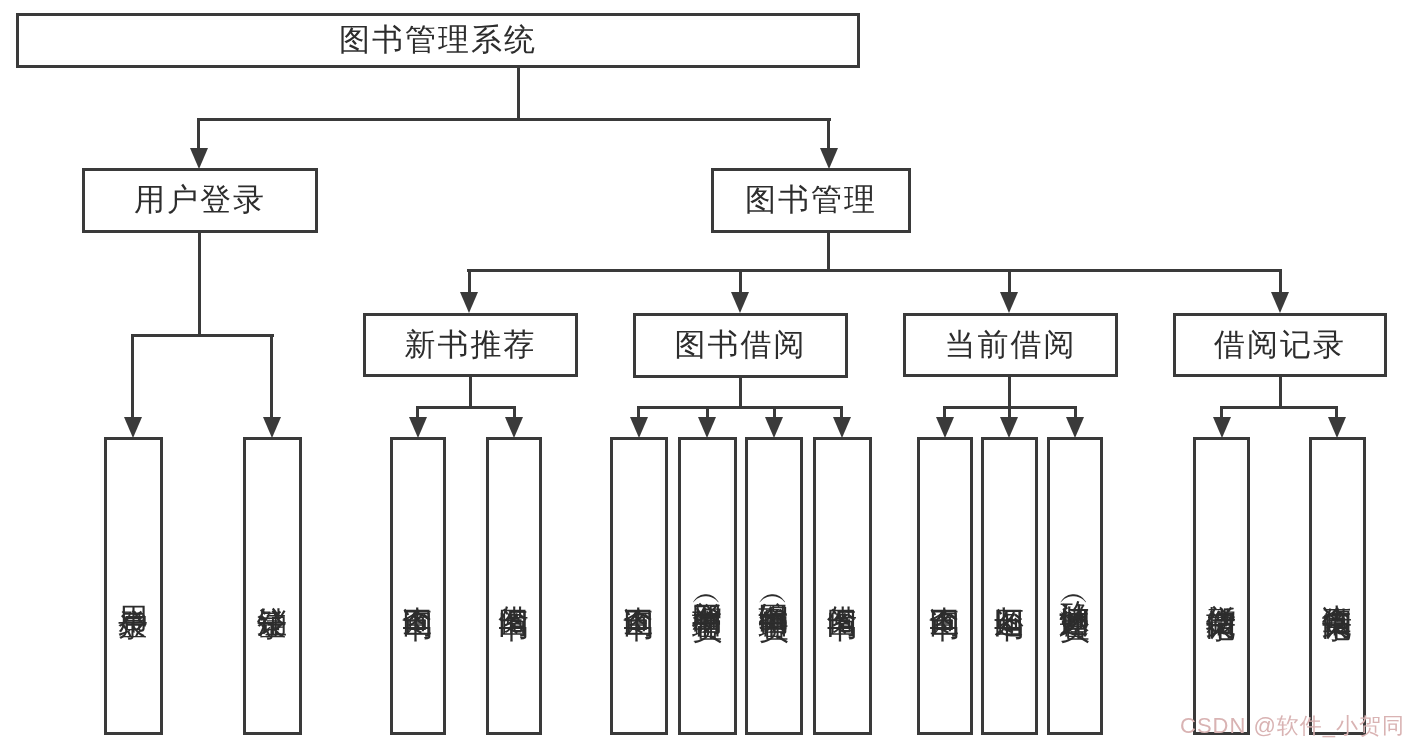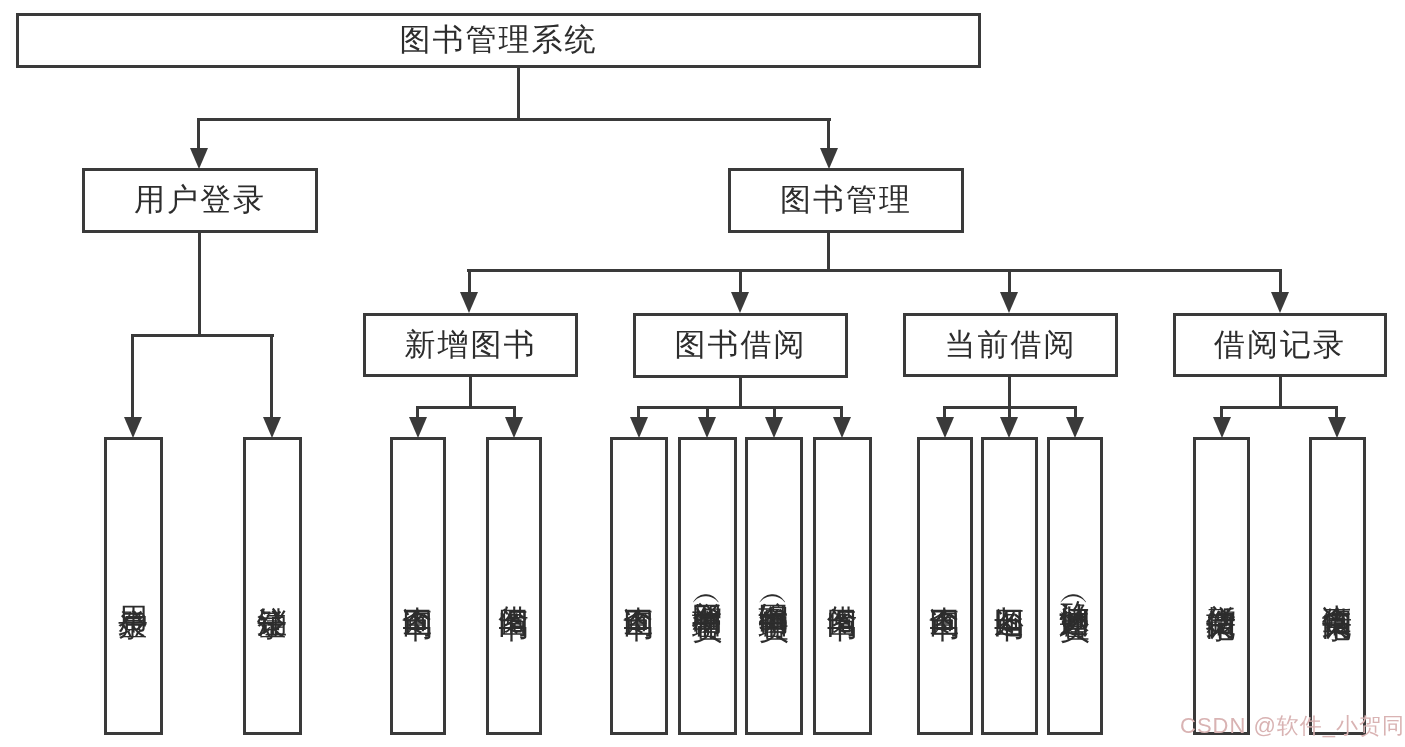--- a/index.html
+++ b/index.html
@@ -54,26 +54,26 @@
     color:#d9b3b3;
     white-space:nowrap;
     z-index:5;
   }
 </style>
 </head>
 <body>
 
 <div id="stage">
 
-  <div class="node" style="left:16px;top:13px;width:965px;height:55px">图书管理系统</div>
+  <div class="node" style="left:16px;top:13px;width:844px;height:55px">图书管理系统</div>
 
   <div class="node" style="left:82px;top:168px;width:236px;height:65px">用户登录</div>
-  <div class="node" style="left:728px;top:168px;width:236px;height:65px">图书管理</div>
+  <div class="node" style="left:711px;top:168px;width:200px;height:65px">图书管理</div>
 
-  <div class="node" style="left:363px;top:313px;width:215px;height:64px">新增图书</div>
+  <div class="node" style="left:363px;top:313px;width:215px;height:64px">新书推荐</div>
   <div class="node" style="left:633px;top:313px;width:215px;height:65px">图书借阅</div>
   <div class="node" style="left:903px;top:313px;width:215px;height:64px">当前借阅</div>
   <div class="node" style="left:1173px;top:313px;width:214px;height:64px">借阅记录</div>
 
   <div class="node v" style="left:104px;top:437px;width:59px;height:298px">用户登录</div>
   <div class="node v" style="left:243px;top:437px;width:59px;height:298px">注销登录</div>
 
   <div class="node v" style="left:390px;top:437px;width:56px;height:298px">查询图书</div>
   <div class="node v" style="left:486px;top:437px;width:56px;height:298px">借阅图书</div>
 

